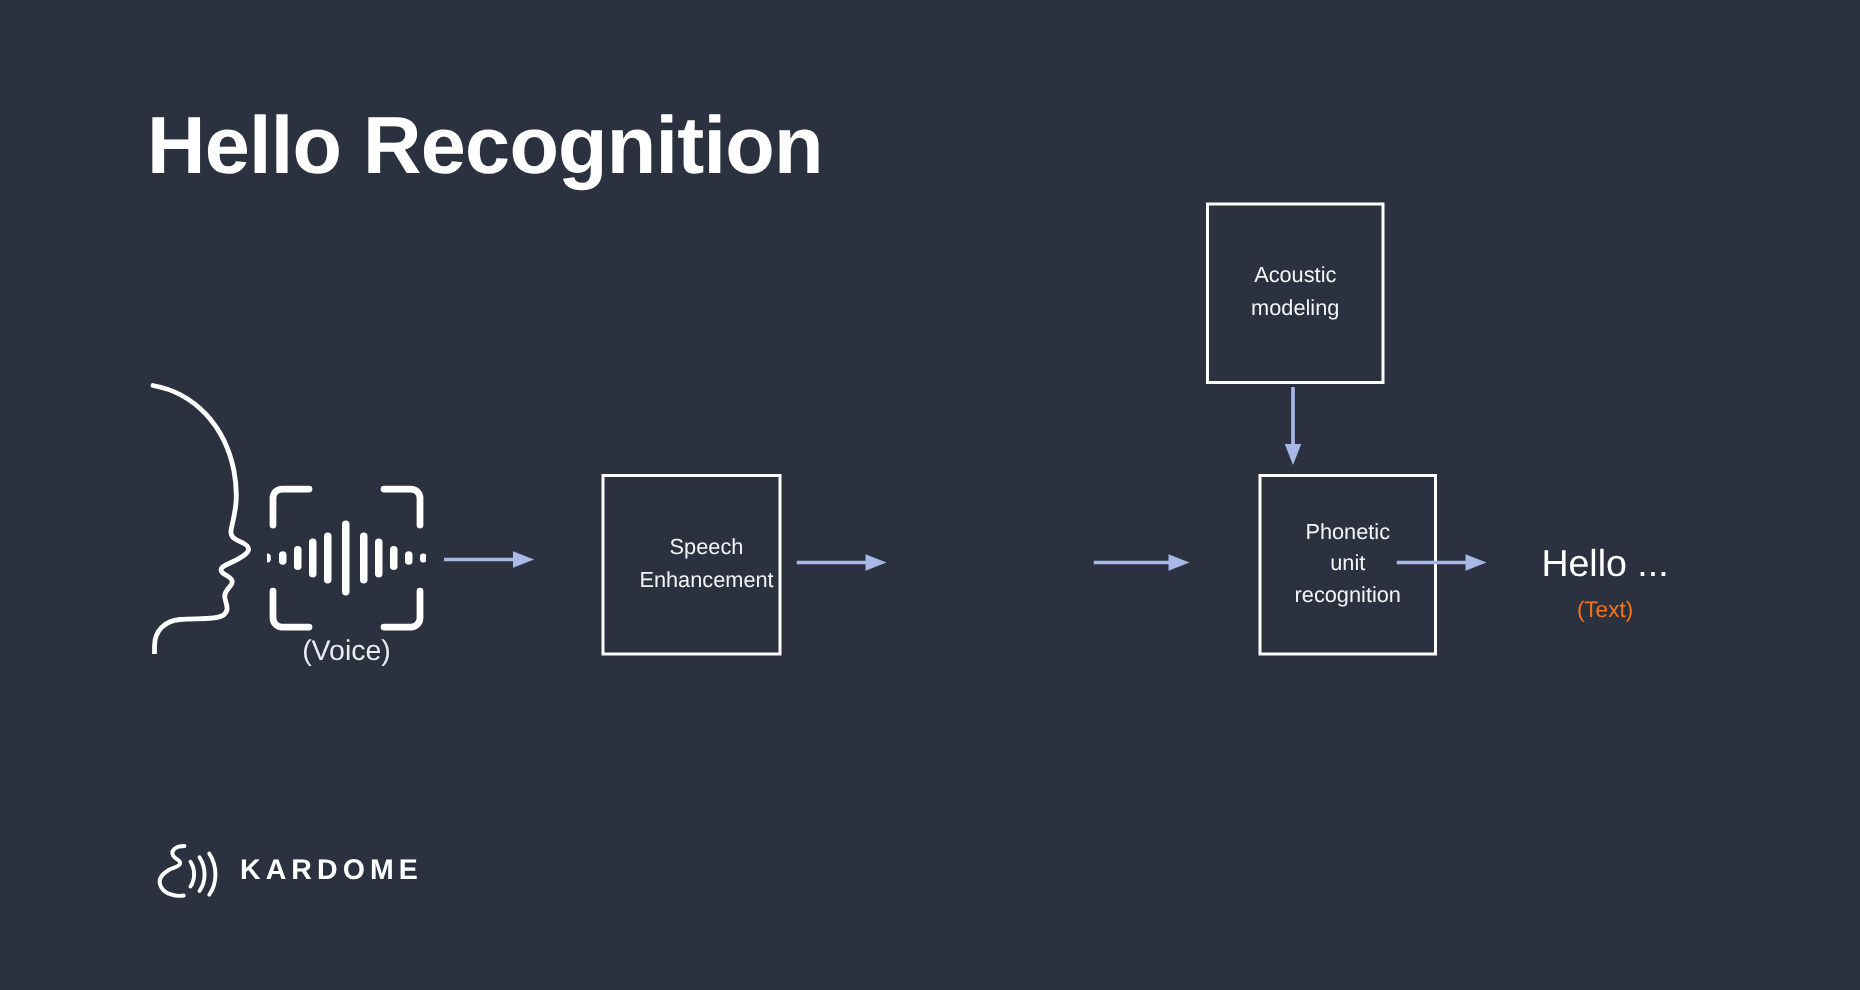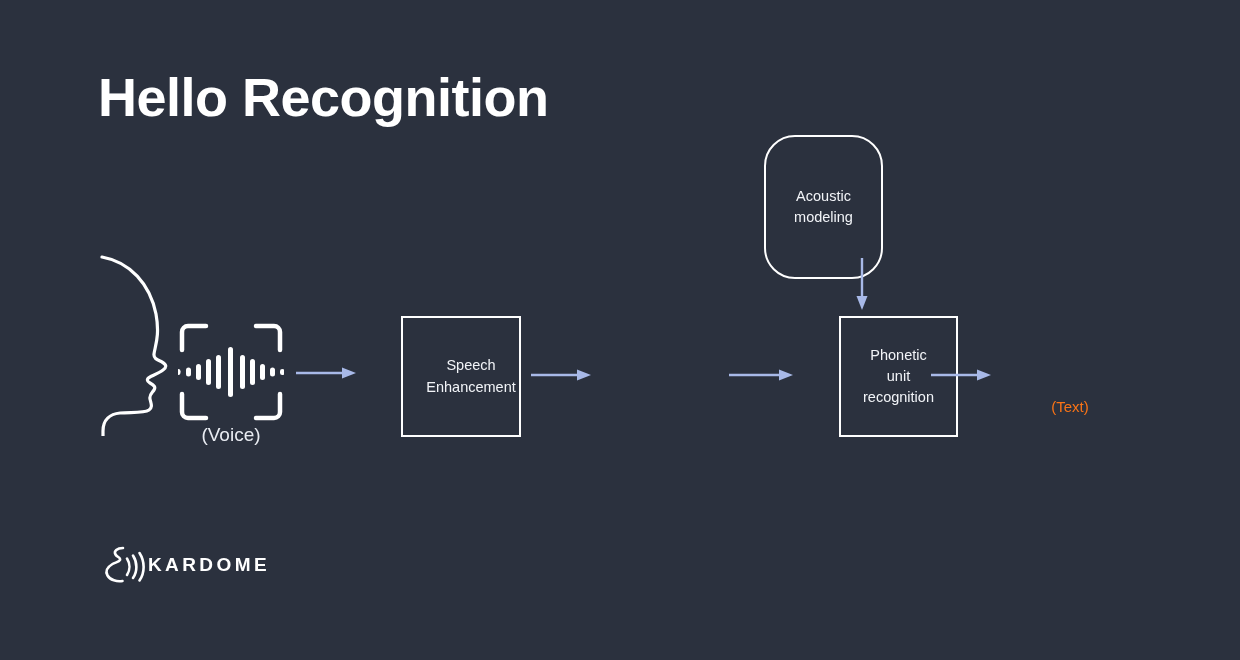--- a/index.html
+++ b/index.html
@@ -74,21 +74,21 @@
     display: flex;
     align-items: center;
     justify-content: center;
     padding: 4px;
   }
   .pbox .lines { white-space: pre-line; }
 
   #box-speech    { left: 401px; top: 316px; width: 120px; height: 121px; padding-left: 24px; }
   #box-feature   { left: 599px; top: 316px; width: 119px; height: 121px; }
   #box-phonetic  { left: 839px; top: 316px; width: 119px; height: 121px; }
-  #box-acoustic  { left: 764px; top: 135px; width: 119px; height: 144px; border-radius: 31px; }
+  #box-acoustic  { left: 804px; top: 135px; width: 119px; height: 121px; }
 
   
   .arrow-h {
     position: absolute;
     height: 14px;
   }
   .arrow-v {
     position: absolute;
     width: 14px;
   }
@@ -116,24 +116,25 @@
     width: 120px;
     text-align: center;
     color: #f97316;
     font-size: 15px;
   }
 
   
   .logo {
     position: absolute;
     left: 100px;
-    top: 544px;
+    top: 560px;
     height: 42px;
     display: flex;
     align-items: center;
+    gap: 12px;
     text-align: center;
   }
   .logo-mark { width: 48px; height: 40px; display: block; }
   .logo-word {
     color: #ffffff;
     font-size: 19px;
     font-weight: bold;
     letter-spacing: 3.4px;
   }
 </style>
@@ -233,20 +234,21 @@
 recognition</span>
   </div>
 
   <div class="arrow-h" id="arrow-phonetic">
     <svg viewBox="0 0 60 14" width="60" height="14" preserveAspectRatio="none">
       <line x1="0" y1="7" x2="48" y2="7" stroke="#a8b9e8" stroke-width="2.4"></line>
       <polygon points="46,1.5 60,7 46,12.5" fill="#a8b9e8"></polygon>
     </svg>
   </div>
 
+  <div class="out-text">Hello ...</div>
   <div class="out-caption">(Text)</div>
 
   <div class="logo">
     <span>
       <svg class="logo-mark" viewBox="0 0 48 40" fill="none">
 
         <path d="M23 3 C 17 3, 13.5 6, 15.5 9.5
                  C 17 12.2, 21 12.5, 20 15
                  C 19.2 17, 15 17.5, 12.5 19
                  C 7 22.3, 5 26, 7.5 30.5

